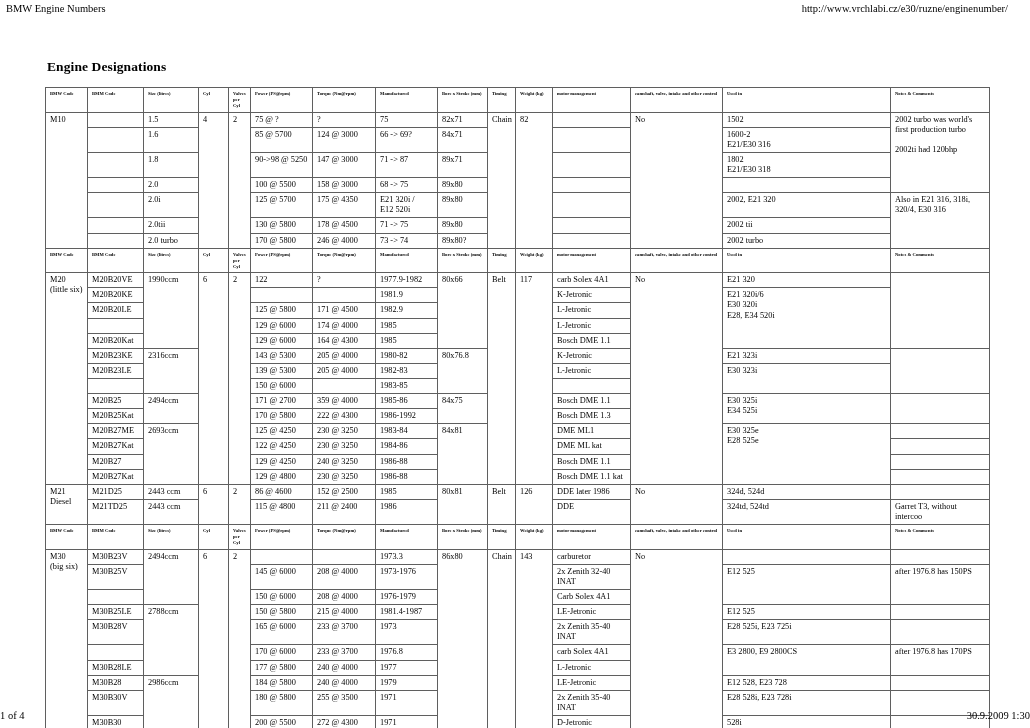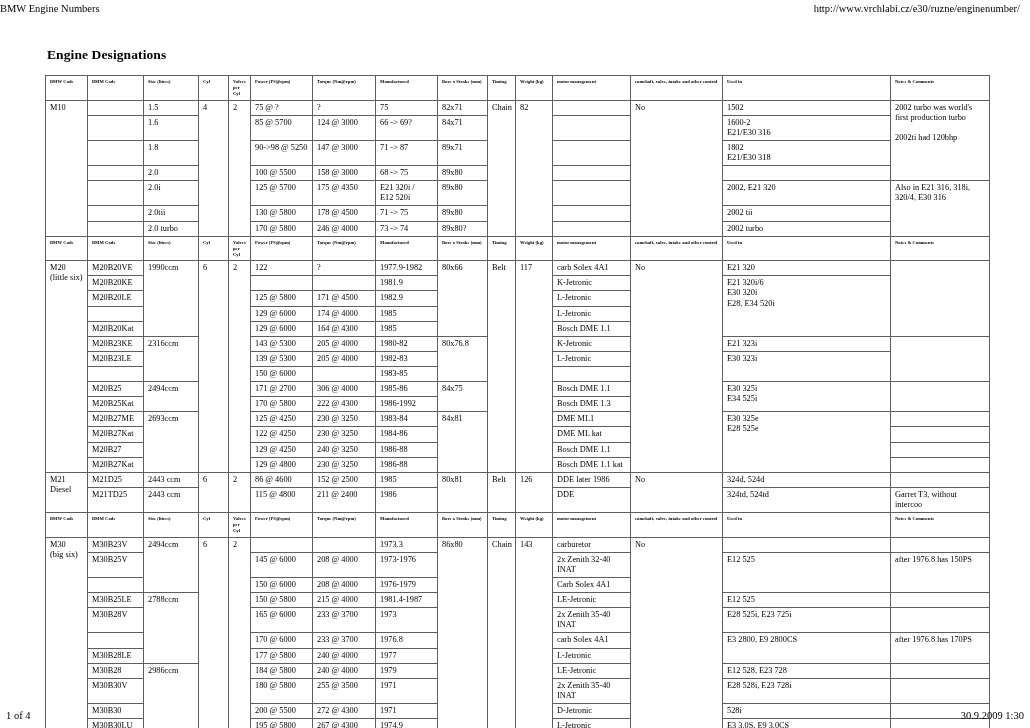--- a/index.html
+++ b/index.html
@@ -13,54 +13,54 @@
     height: 728px;
     font-family: "Liberation Serif", "DejaVu Serif", serif;
     color: #000000;
     position: relative;
     overflow: hidden;
   }
 
   
   .print-header {
     position: absolute;
-    top: 3px; left: 0; right: 10px;
+    top: 3px; left: 0; right: 16px;
     height: 14px;
-    padding: 0 0;
+    padding: 0 6px;
     display: flex;
     justify-content: space-between;
     align-items: flex-start;
     font-size: 10.5px;
     line-height: 12px;
     color: #000;
   }
   .print-footer {
     position: absolute;
     bottom: 6px; left: 0; right: 0;
     height: 14px;
-    padding: 0 6px;
+    padding: 0 0;
     display: flex;
     justify-content: space-between;
     align-items: flex-end;
     font-size: 10.5px;
     line-height: 12px;
     color: #000;
   }
 
   
   .page {
     position: absolute;
     top: 44px;
     left: 45px;
     width: 944px;
   }
   .page-title {
     font-size: 13.5px;
     font-weight: bold;
-    margin: 3px 0 12px 2px;
+    margin: 15px 0 12px 2px;
     letter-spacing: 0.1px;
   }
 
   
   table.engines {
     border-collapse: collapse;
     table-layout: fixed;
     width: 944px;
     font-size: 8.3px;
     line-height: 1.22;
@@ -321,21 +321,21 @@
           <td></td>
           <td>150 @ 6000</td>
           <td></td>
           <td>1983-85</td>
           <td></td>
         </tr>
         <tr>
           <td>M20B25</td>
           <td rowspan="2" class="v-mid">2494ccm</td>
           <td>171 @ 2700</td>
-          <td>306 @ 4000</td>
+          <td>359 @ 4000</td>
           <td>1985-86</td>
           <td rowspan="2" class="v-mid">84x75</td>
           <td>Bosch DME 1.1</td>
           <td rowspan="2" class="v-mid">E30 325i<br>E34 525i</td>
           <td rowspan="2" class="v-mid"></td>
         </tr>
         <tr>
           <td>M20B25Kat</td>
           <td>170 @ 5800</td>
           <td>222 @ 4300</td>

